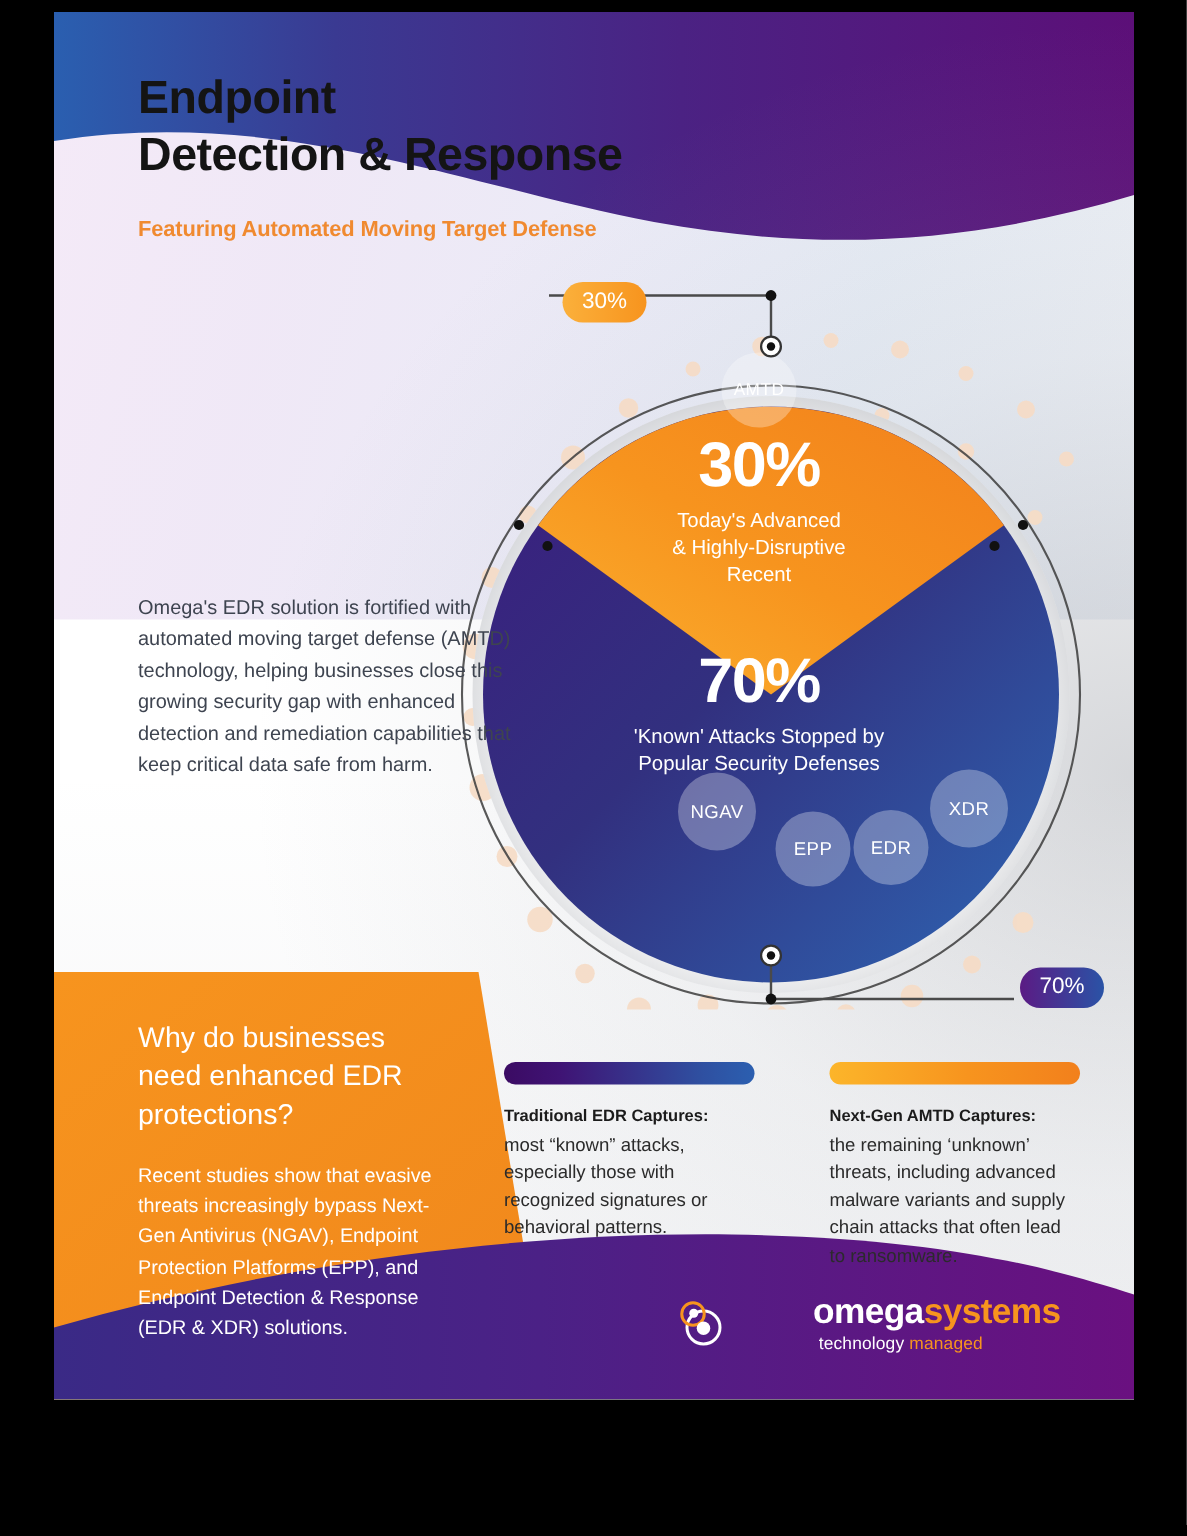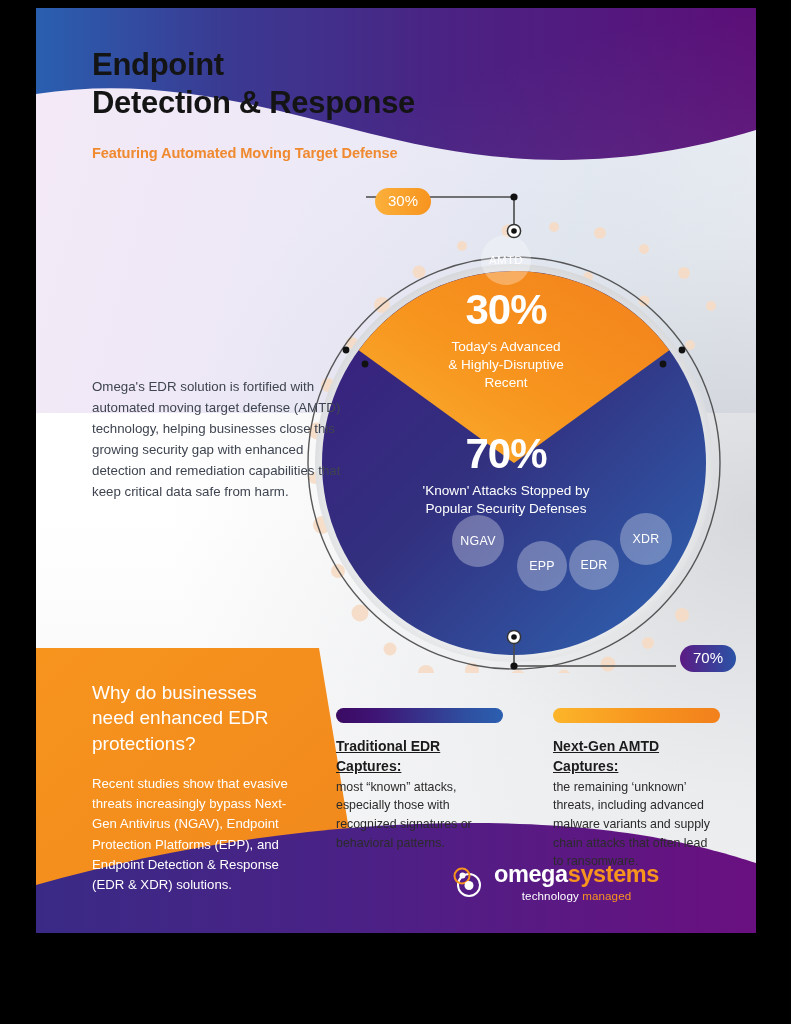--- a/index.html
+++ b/index.html
@@ -48,21 +48,21 @@
   }
   .hd .sub{
     margin-top:23px; font-size:14.6px; font-weight:700; color:#f08a30; letter-spacing:-.1px;
   }
 
   .intro{
     position:absolute; left:56px; top:146px; width:258px; z-index:6;
     font-size:15.4px; line-height:1.50; color:#6b2a86; font-weight:400;
   }
   .body2{
-    position:absolute; left:56px; top:368px; width:250px; z-index:6;
+    position:absolute; left:56px; top:386px; width:250px; z-index:6;
     font-size:13.3px; line-height:1.58; color:#3e4450;
   }
 
   
   .pie{ position:absolute; left:250px; top:165px; width:440px; height:500px; z-index:5; }
   .pie svg{ display:block; }
 
   .pie-label{ position:absolute; color:#fff; text-align:center; width:100%; left:0; }
   .p30{ top:113px; font-size:42px; font-weight:700; letter-spacing:-1px; }
   .p30s{ top:165px; font-size:13.6px; line-height:1.34; font-weight:400; }
@@ -95,28 +95,28 @@
   .ob-txt{ position:absolute; left:56px; top:672px; width:212px; z-index:7; color:#fff; }
   .ob-txt h3{ font-size:19px; line-height:1.33; font-weight:400; }
   .ob-txt p{ margin-top:18px; font-size:13.2px; line-height:1.54; font-weight:400; }
 
   
   .legend{ position:absolute; left:300px; top:700px; width:400px; z-index:7; display:flex; gap:50px; }
   .lg-col{ width:167px; }
   .lg-pill{ height:15px; border-radius:20px; margin-bottom:14px; }
   .lg-pill.a{ background:linear-gradient(90deg,#3b0b63 0%, #3f1374 22%, #2f4fa0 78%, #2b5fb0 100%); }
   .lg-pill.b{ background:linear-gradient(90deg,#fcb52a 0%, #f7941e 55%, #f2801c 100%); }
-  .lg-t{ font-size:14px; font-weight:700; color:#1b1b1b; line-height:1.42;text-decoration:underline; }
+  .lg-t{ font-size:11px; font-weight:700; color:#1b1b1b; line-height:1.42; }
   .lg-d{ font-size:12.4px; font-weight:400; color:#2b2b2b; line-height:1.50; margin-top:1px; }
 
   
   .footer{ position:absolute; left:0; bottom:0; width:720px; height:140px; z-index:6; }
   .logo{ position:absolute; left:414px; bottom:31px; z-index:8; display:flex; align-items:center; gap:10px; }
   .logo-mark{ width:34px; height:34px; position:relative; }
-  .logo-txt .l1{ font-size:23.5px; font-weight:700; letter-spacing:-.4px; line-height:1; }
+  .logo-txt .l1{ font-size:23.5px; font-weight:700; letter-spacing:-.4px; line-height:1;margin-left:48px; }
   .logo-txt .l1 .w{ color:#fff; }
   .logo-txt .l1 .o{ color:#f7941e; }
   .logo-txt .l2{ font-size:11.6px; margin-top:4px; line-height:1; letter-spacing:.1px;text-align:center; }
   .logo-txt .l2 .w{ color:#fff; }
   .logo-txt .l2 .o{ color:#f7941e; }
 </style>
 </head>
 <body>
 
 <div id="page">

